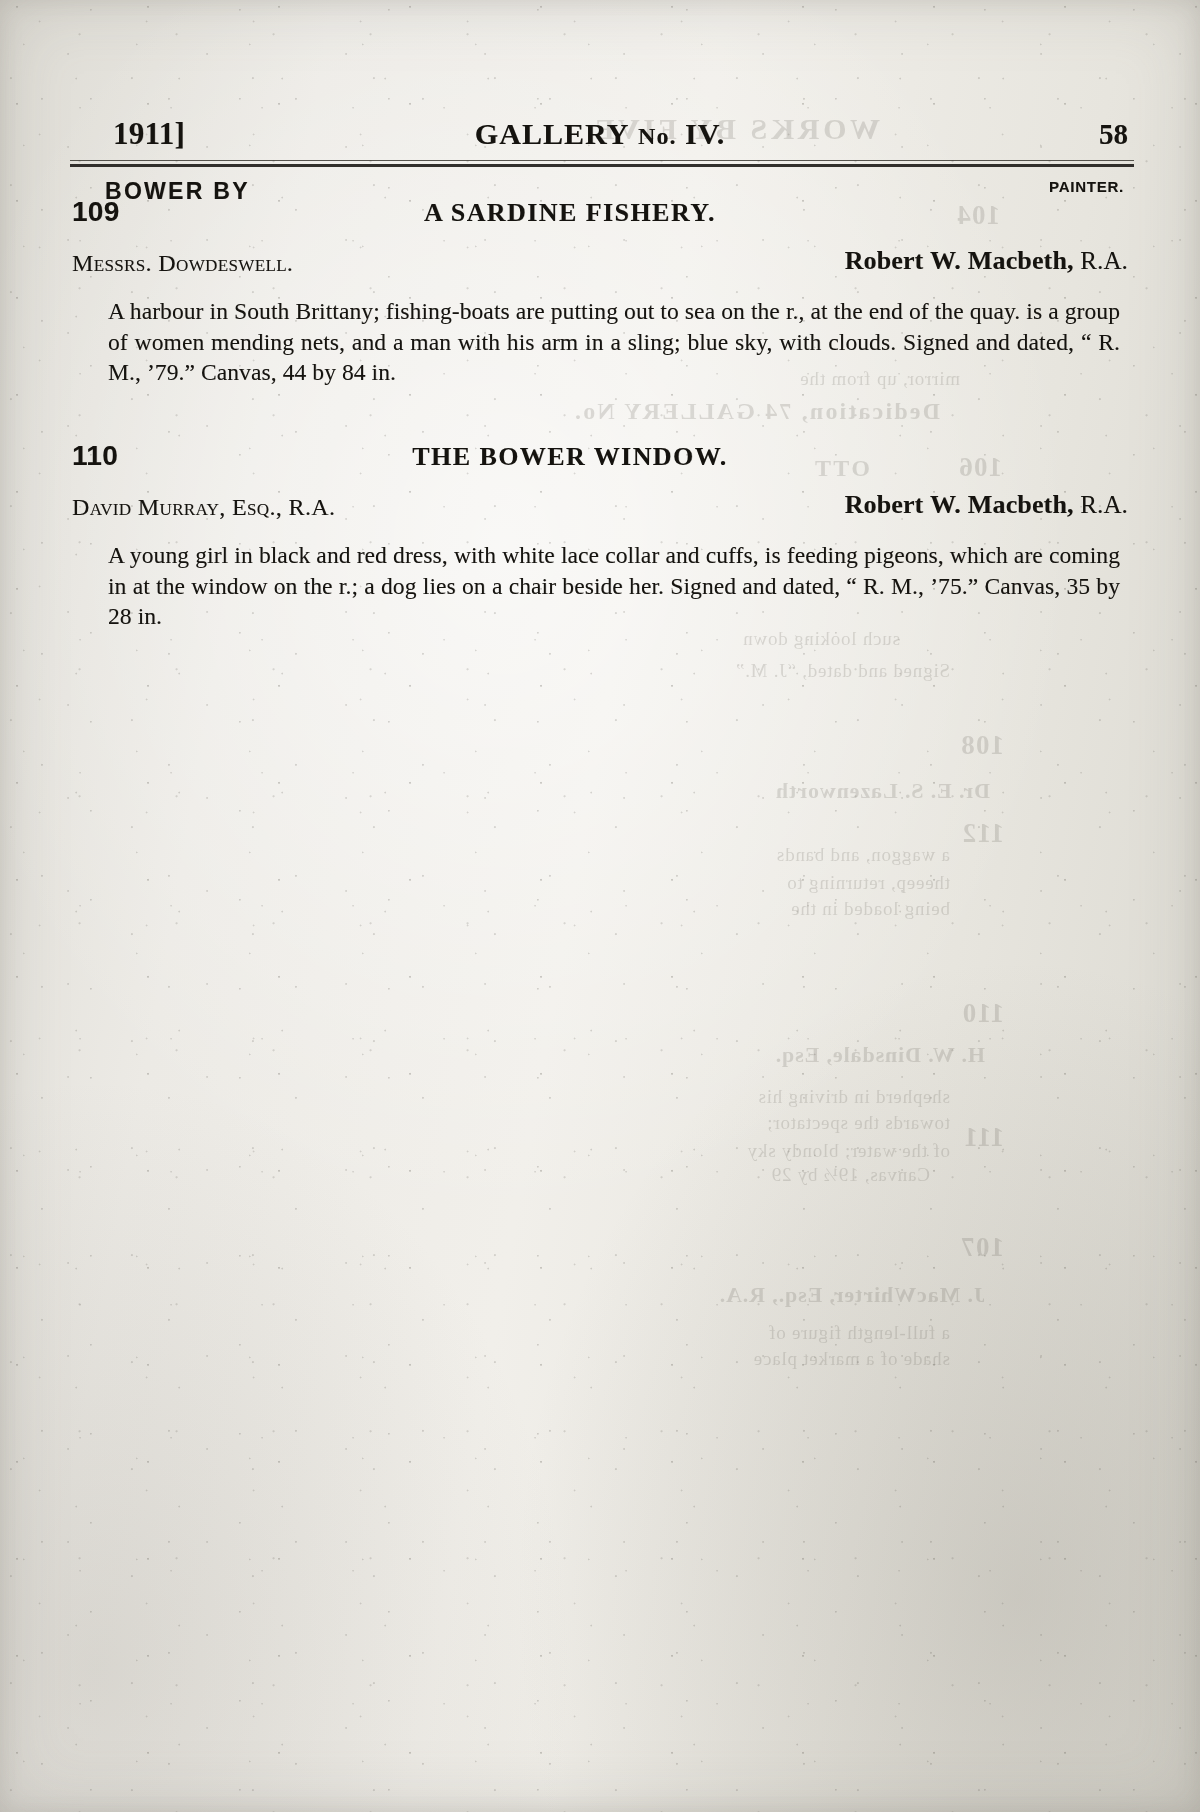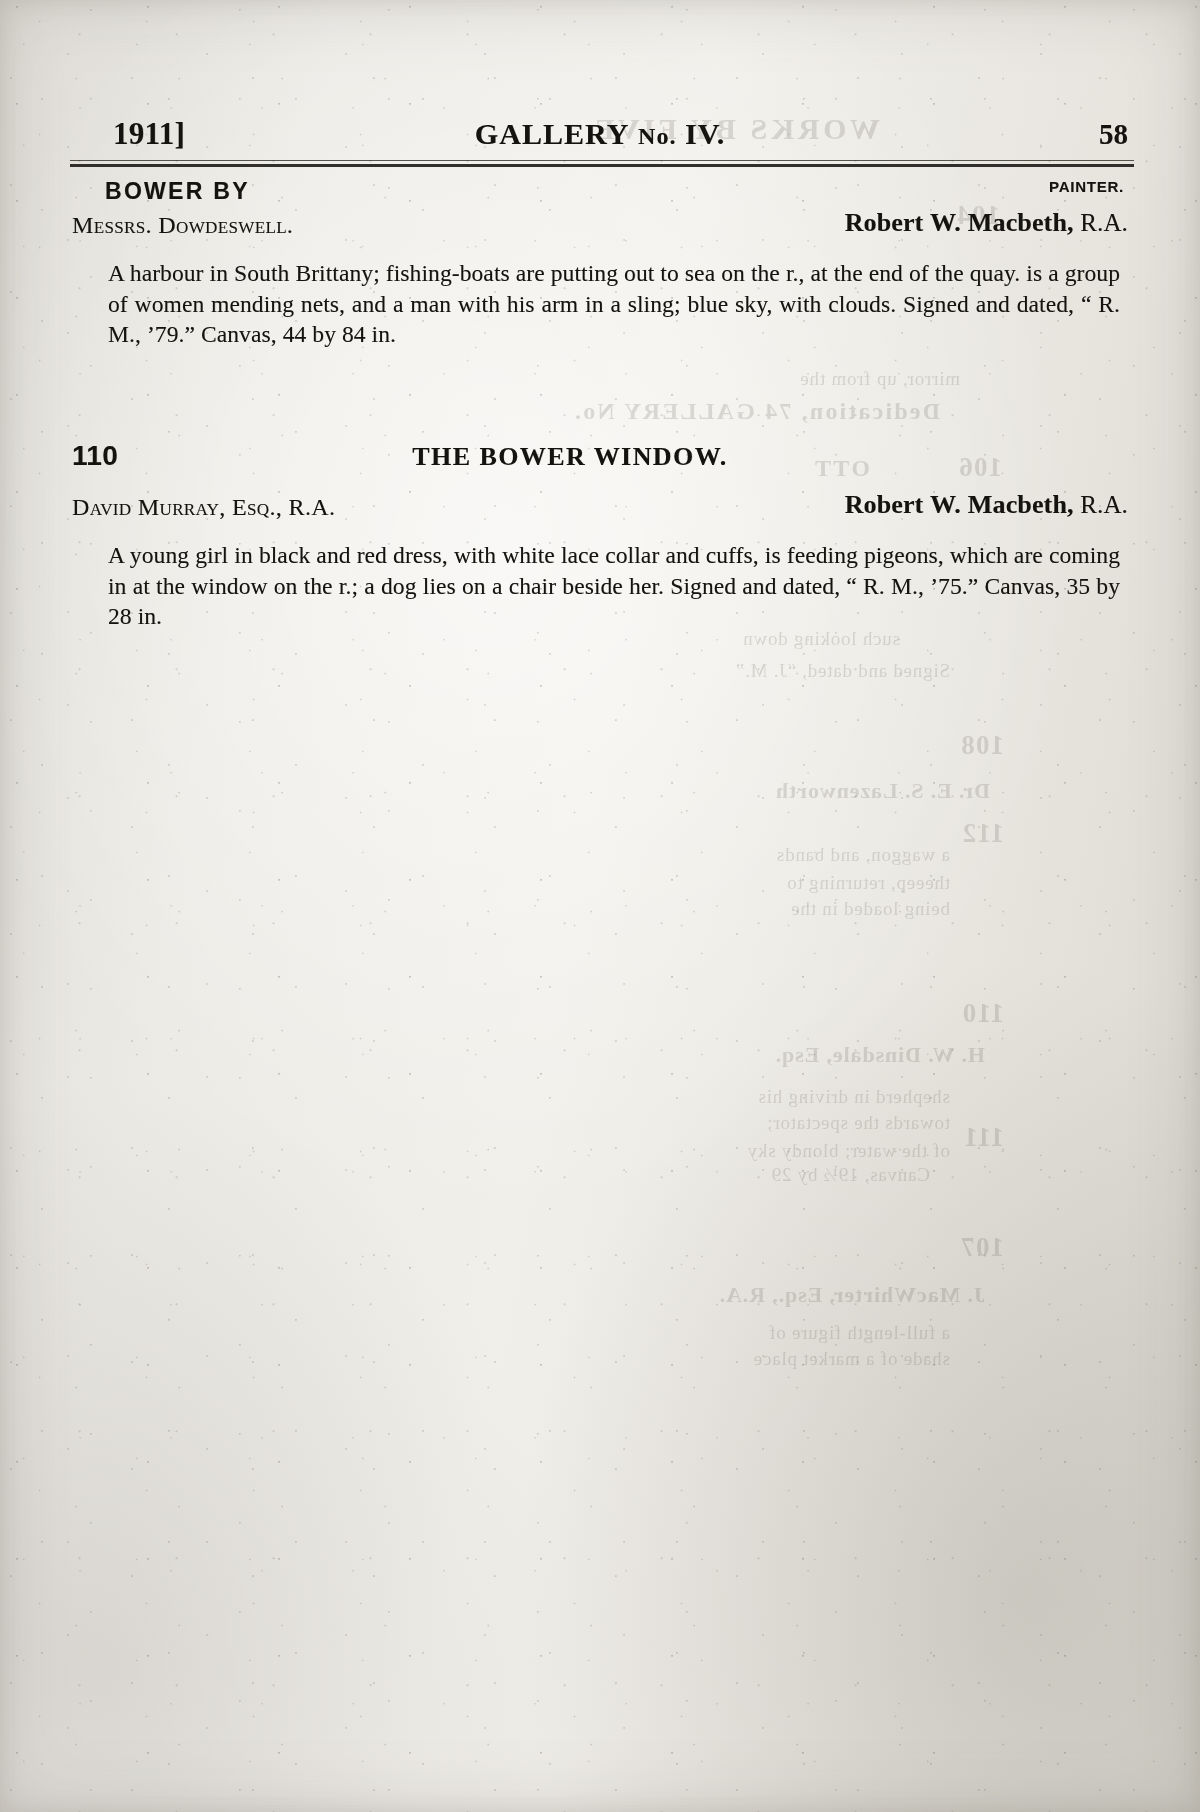--- a/index.html
+++ b/index.html
@@ -258,20 +258,24 @@
     </div>
 
     <div class="colheads">
       <span class="colhead-left inked">BOWER BY</span>
       <span class="colhead-right inked">PAINTER.</span>
     </div>
 
     <div class="entries">
 
       <div class="entry entry-109">
+        <div class="entry-headline">
+          <span class="entry-number inked">109</span>
+          <span class="entry-title inked">A SARDINE FISHERY.</span>
+        </div>
         <div class="entry-credits">
           <span class="lender inked">Messrs. Dowdeswell.</span>
           <span class="painter inked"><span>Robert</span>&nbsp;<span class="initial">W.</span>&nbsp;<span>Macbeth,</span>&nbsp;<span class="suffix">R.A.</span></span>
         </div>
         <div class="entry-desc inked">A harbour in South Brittany; fishing-boats are putting out to sea  on the r., at the end of the quay. is a group of women mending nets, and a man with his arm in a sling; blue sky, with clouds.  Signed and dated, “ R. M., ’79.”  Canvas, 44 by 84 in.</div>
       </div>
 
       <div class="entry entry-110">
         <div class="entry-headline">
           <span class="entry-number inked">110</span>

